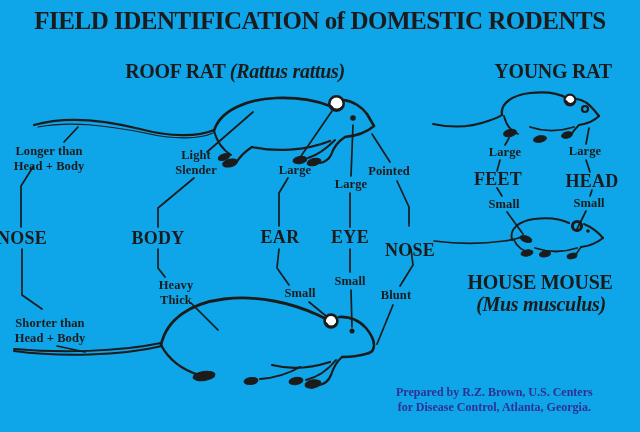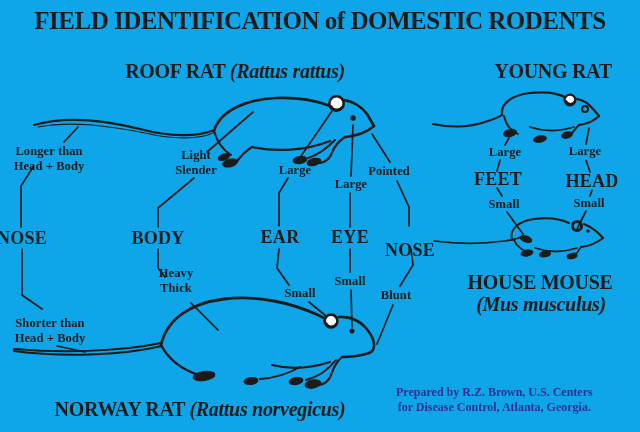--- a/index.html
+++ b/index.html
@@ -131,21 +131,20 @@
       </g>
     </g>
   </svg>
 
   <div class="abs title" style="left:320px;top:21px">FIELD IDENTIFICATION of DOMESTIC RODENTS</div>
 
   <div class="abs hdr" style="left:235px;top:71px"><span>ROOF RAT</span> <span class="it">(Rattus rattus)</span></div>
 
   <div class="abs hdr" style="left:553px;top:71px">YOUNG RAT</div>
 
-  <div class="abs hdr" style="left:200px;top:409px"><span>NORWAY RAT</span> <span class="it">(Rattus norvegicus)</span></div>
 
   <div class="abs hdr" style="left:540px;top:282px">HOUSE MOUSE</div>
   <div class="abs hdr it" style="left:541px;top:304px;font-style:italic">(Mus musculus)</div>
 
   <div class="abs lbl" style="left:49px;top:158px">
     <div>Longer than</div>
     <div>Head + Body</div>
   </div>
   <div class="abs lbl" style="left:196px;top:162px">
     <div>Light</div>
@@ -154,21 +153,21 @@
   <div class="abs lbl" style="left:295px;top:170px">Large</div>
   <div class="abs lbl" style="left:351px;top:184px">Large</div>
   <div class="abs lbl" style="left:389px;top:171px">Pointed</div>
 
   <div class="abs feat" style="left:22px;top:238px">NOSE</div>
   <div class="abs feat" style="left:158px;top:238px">BODY</div>
   <div class="abs feat" style="left:280px;top:237px">EAR</div>
   <div class="abs feat" style="left:350px;top:237px">EYE</div>
   <div class="abs feat" style="left:410px;top:250px">NOSE</div>
 
-  <div class="abs lbl" style="left:176px;top:280px">
+  <div class="abs lbl" style="left:176px;top:292px">
     <div>Heavy</div>
     <div>Thick</div>
   </div>
   <div class="abs lbl" style="left:300px;top:293px">Small</div>
   <div class="abs lbl" style="left:350px;top:281px">Small</div>
   <div class="abs lbl" style="left:396px;top:295px">Blunt</div>
   <div class="abs lbl" style="left:50px;top:330px">
     <div>Shorter than</div>
     <div>Head + Body</div>
   </div>

